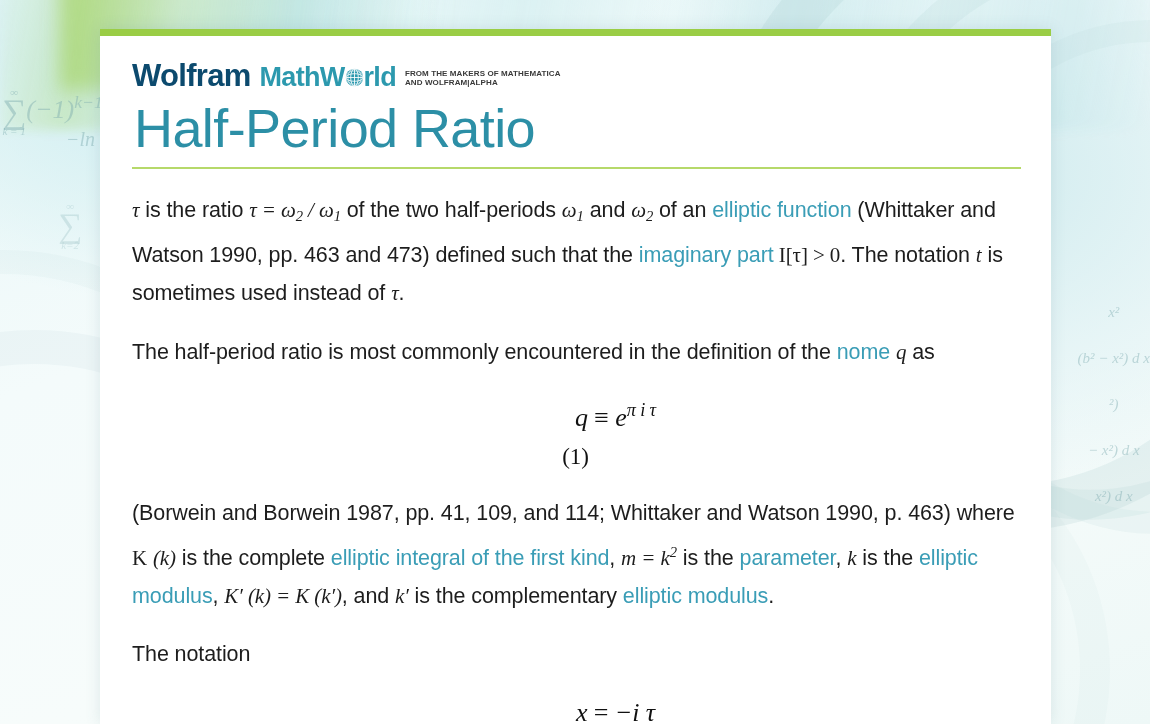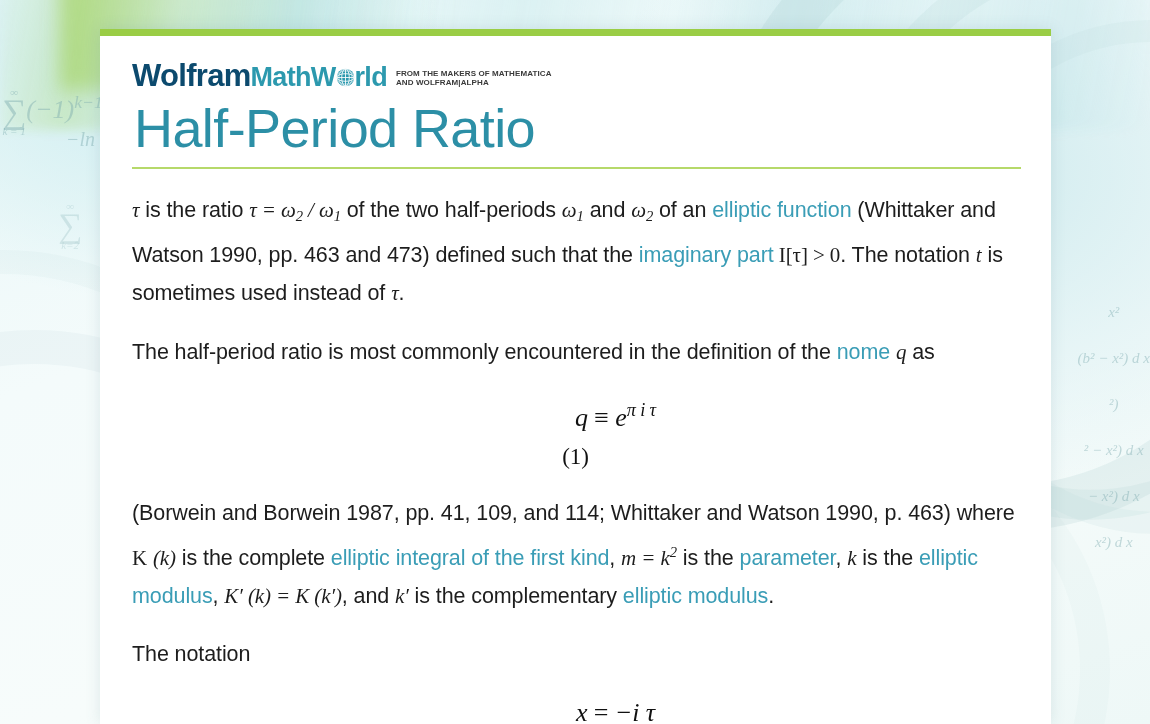--- a/index.html
+++ b/index.html
@@ -116,20 +116,21 @@
     color: #0c4a6e;
     letter-spacing: -0.7px;
     line-height: 1;
   }
   .logo-mathworld {
     font-size: 27px;
     font-weight: bold;
     color: #2C99AE;
     letter-spacing: -0.7px;
     line-height: 1;
+    margin-left: 9px;
     display: flex;
     align-items: baseline;
   }
   .globe {
     display: inline-block;
     width: 19px;
     height: 19px;
     margin: 0 0px;
     position: relative;
     top: 1px;
@@ -249,21 +250,20 @@
   </div>
   <div class="bg-math bg-math-left2">−ln</div>
   <div class="bg-math bg-math-left3">
     <span class="sum"><span class="lim">∞</span><span class="big">∑</span><span class="lim">k=2</span></span>
   </div>
 
   <div class="bg-math bg-math-right">
     <div>x²</div>
     <div>(b² − x²)   d x</div>
     <div>²)</div>
-    <div>² − x²)   d x</div>
     <div>− x²)   d x</div>
     <div>x²)   d x</div>
   </div>
 
   <div id="card">
     <div id="card-topbar"></div>
 
     <div id="card-inner">
 
       <div id="masthead">

